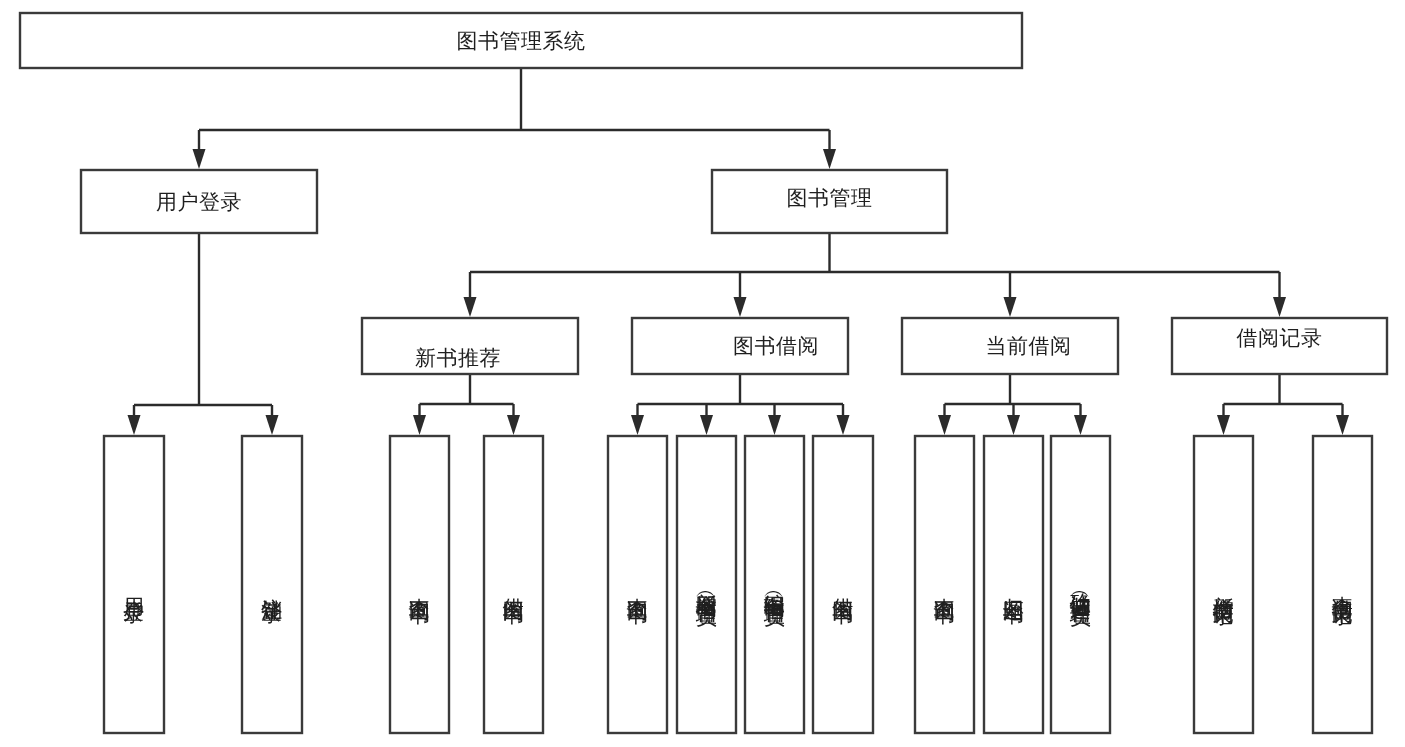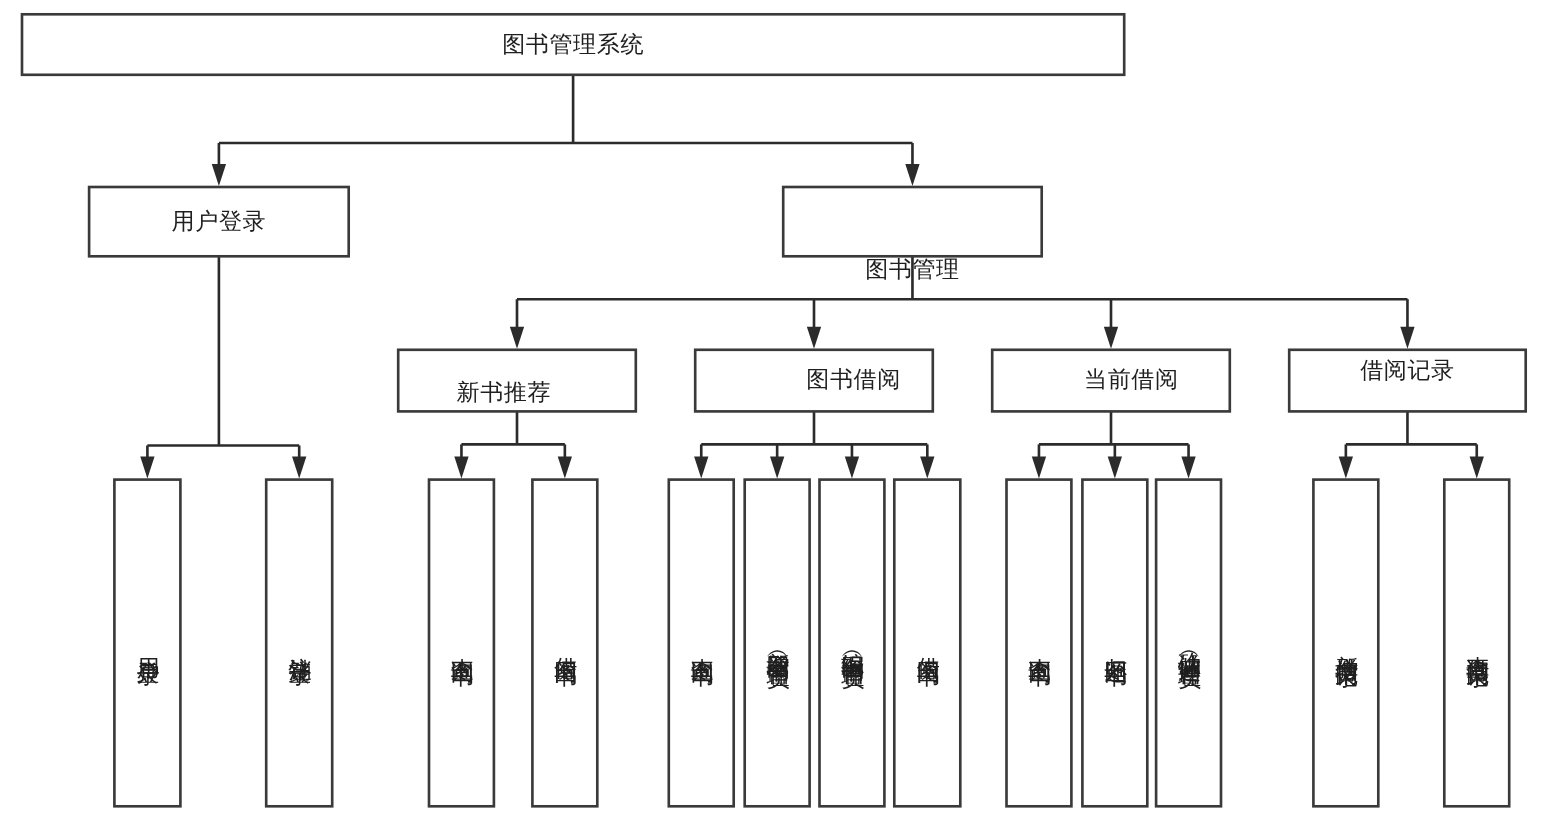--- a/index.html
+++ b/index.html
@@ -161,21 +161,21 @@
       <rect x="813" y="436" width="60" height="297" class="node-box"></rect>
       <rect x="915" y="436" width="59" height="297" class="node-box"></rect>
       <rect x="984" y="436" width="59" height="297" class="node-box"></rect>
       <rect x="1051" y="436" width="59" height="297" class="node-box"></rect>
       <rect x="1194" y="436" width="59" height="297" class="node-box"></rect>
       <rect x="1313" y="436" width="59" height="297" class="node-box"></rect>
     </svg>
   <div id="label-layer">
       <div class="node-label horizontal" style="left: 20px; top: 13px; width: 1002px; height: 55px;">图书管理系统</div>
       <div class="node-label horizontal" style="left: 81px; top: 170px; width: 236px; height: 63px;">用户登录</div>
-      <div class="node-label horizontal" style="left: 712px; top: 170px; width: 235px; height: 55px; margin-top: 48px;">图书管理</div>
+      <div class="node-label horizontal" style="left: 712px; top: 170px; width: 235px; height: 55px;">图书管理</div>
       <div class="node-label horizontal" style="left: 362px; top: 330px; width: 192px; height: 56px;">新书推荐</div>
       <div class="node-label horizontal" style="left: 668px; top: 318px; width: 216px; height: 56px;">图书借阅</div>
       <div class="node-label horizontal" style="left: 902px; top: 318px; width: 216px; height: 56px; padding-left: 37px;">当前借阅</div>
       <div class="node-label horizontal" style="left: 1172px; top: 318px; width: 215px; height: 40px;">借阅记录</div>
       <div class="node-label vertical" style="left: 104px; top: 436px; width: 60px; height: 297px;">用户登录</div>
       <div class="node-label vertical" style="left: 242px; top: 436px; width: 60px; height: 297px;">注销登录</div>
       <div class="node-label vertical" style="left: 390px; top: 436px; width: 59px; height: 297px;">查询图书</div>
       <div class="node-label vertical" style="left: 484px; top: 436px; width: 59px; height: 297px;">借阅图书</div>
       <div class="node-label vertical" style="left: 608px; top: 436px; width: 59px; height: 297px;">查询图书</div>
       <div class="node-label vertical" style="left: 677px; top: 436px; width: 59px; height: 297px;">新增图书（管理员）</div>

